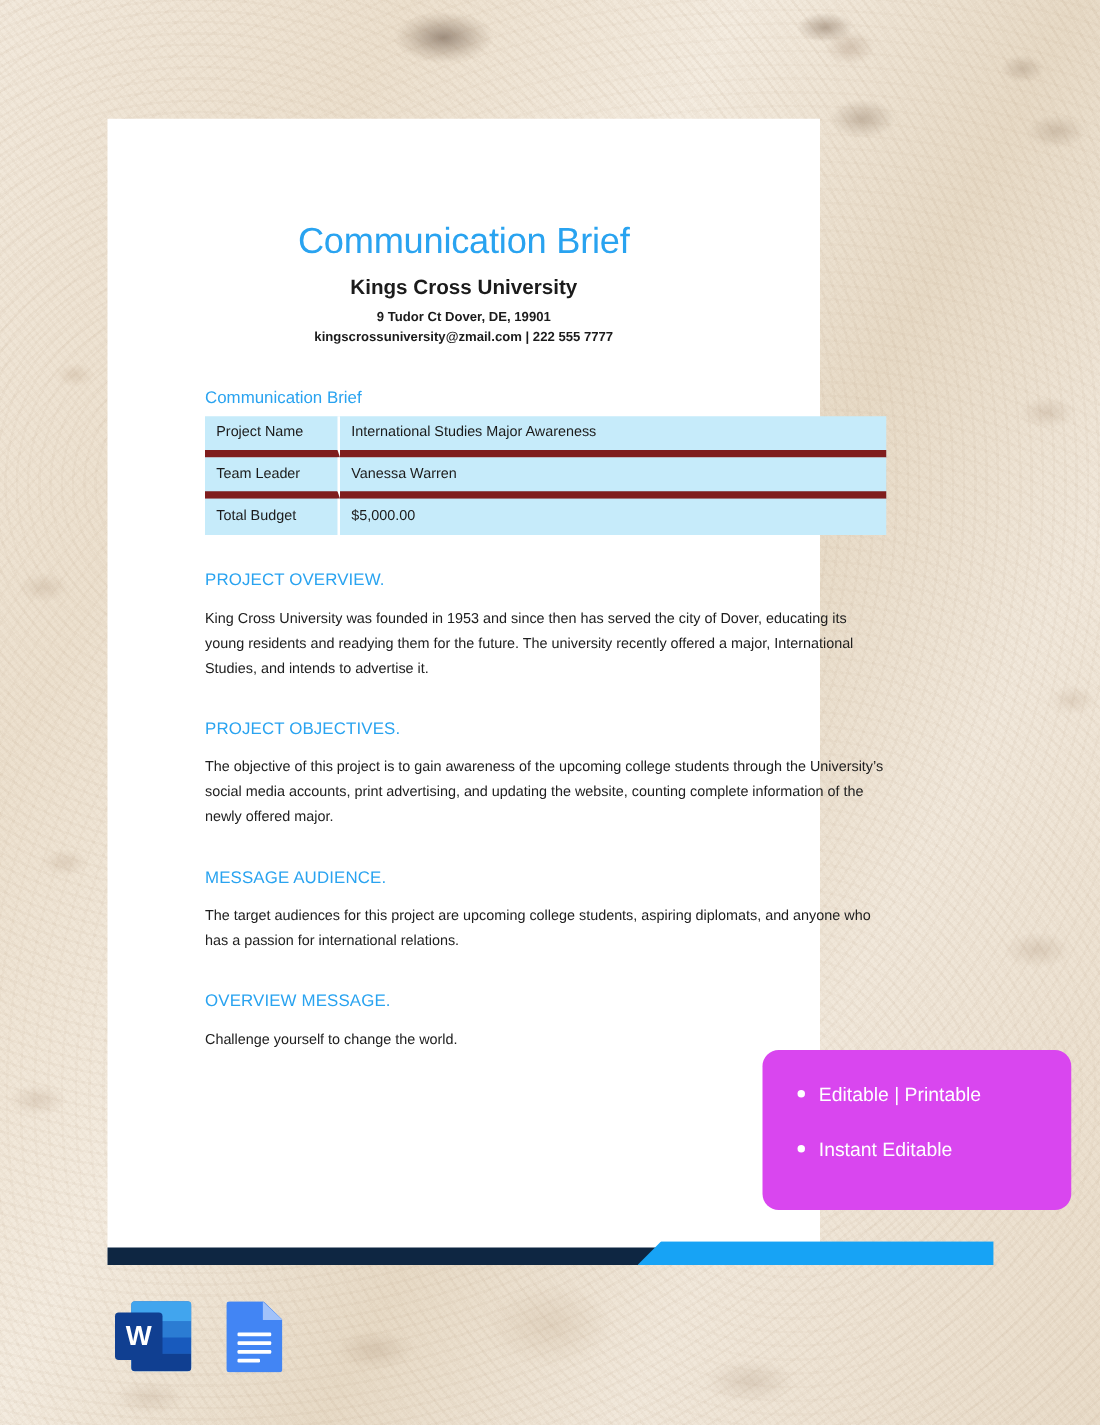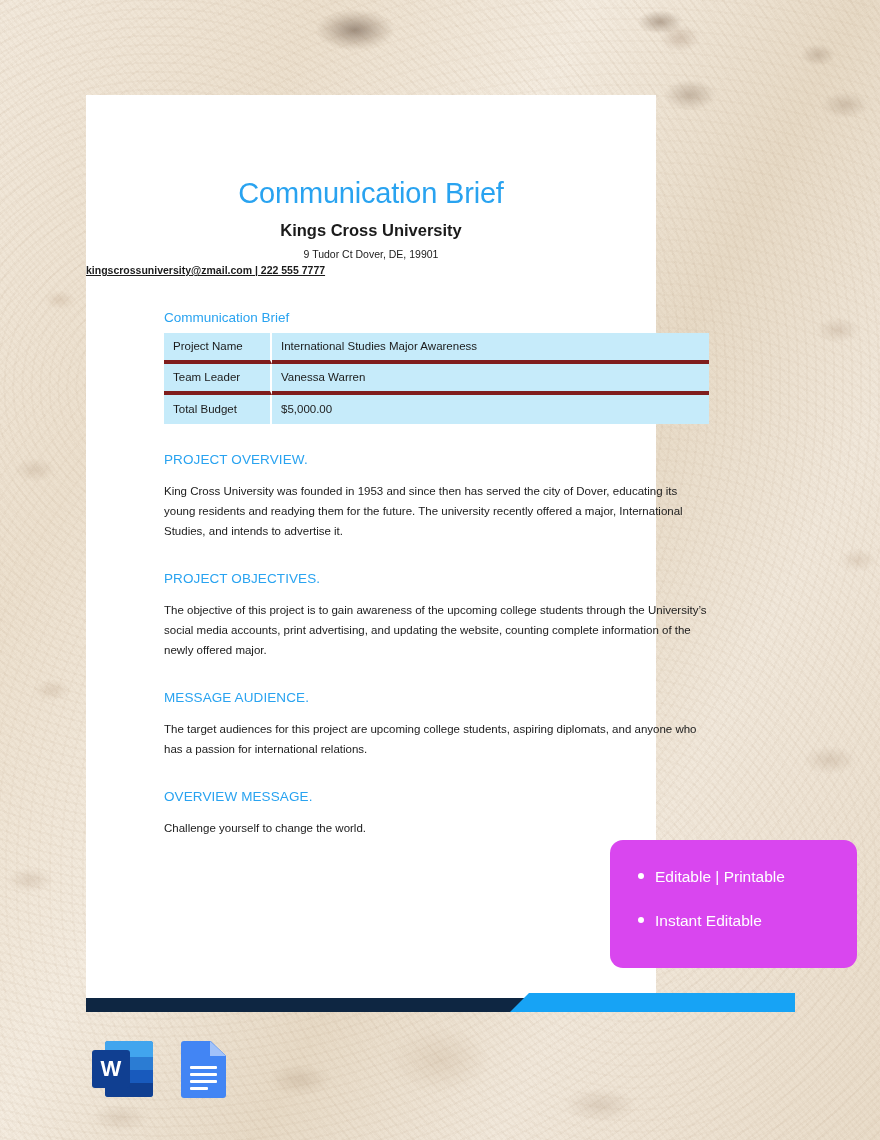--- a/index.html
+++ b/index.html
@@ -68,30 +68,29 @@
     text-align:center;
     color:#1b1b1b;
     font-size:16.5px;
     font-weight:700;
     margin-top:11px;
   }
   .org-addr {
     text-align:center;
     color:#1b1b1b;
     font-size:10.5px;
-    font-weight:400;
+    font-weight:700;
     margin-top:8px;
   }
   .org-contact {
-    text-align:left;
+    text-align:center;
     color:#1b1b1b;
     font-size:10.5px;
     font-weight:700;
     margin-top:4px;
-    text-decoration:underline;
   }
 
   
   #body-block {
     position:absolute;
     left:78px; top:215px;
     width:545px;
   }
 
   .section-label {
@@ -103,21 +102,21 @@
   table.info-table {
     width:545px;
     border-collapse:separate;
     border-spacing:0;
     margin-top:8px;
     table-layout:fixed;
   }
   table.info-table td {
     background:#C6EBFA;
     border-right:2px solid #ffffff;
-    border-bottom:4px solid #7f1d1d;
+    border-bottom:6px solid #7f1d1d;
     padding:7px 9px 8px 9px;
     font-size:11.5px;
     color:#1b1b1b;
     height:29px;
     vertical-align:middle;
   }
   table.info-table tr td:last-child { border-right:none; }
   table.info-table tr:last-child td { border-bottom:none; }
   td.k { width:108px; }
 

